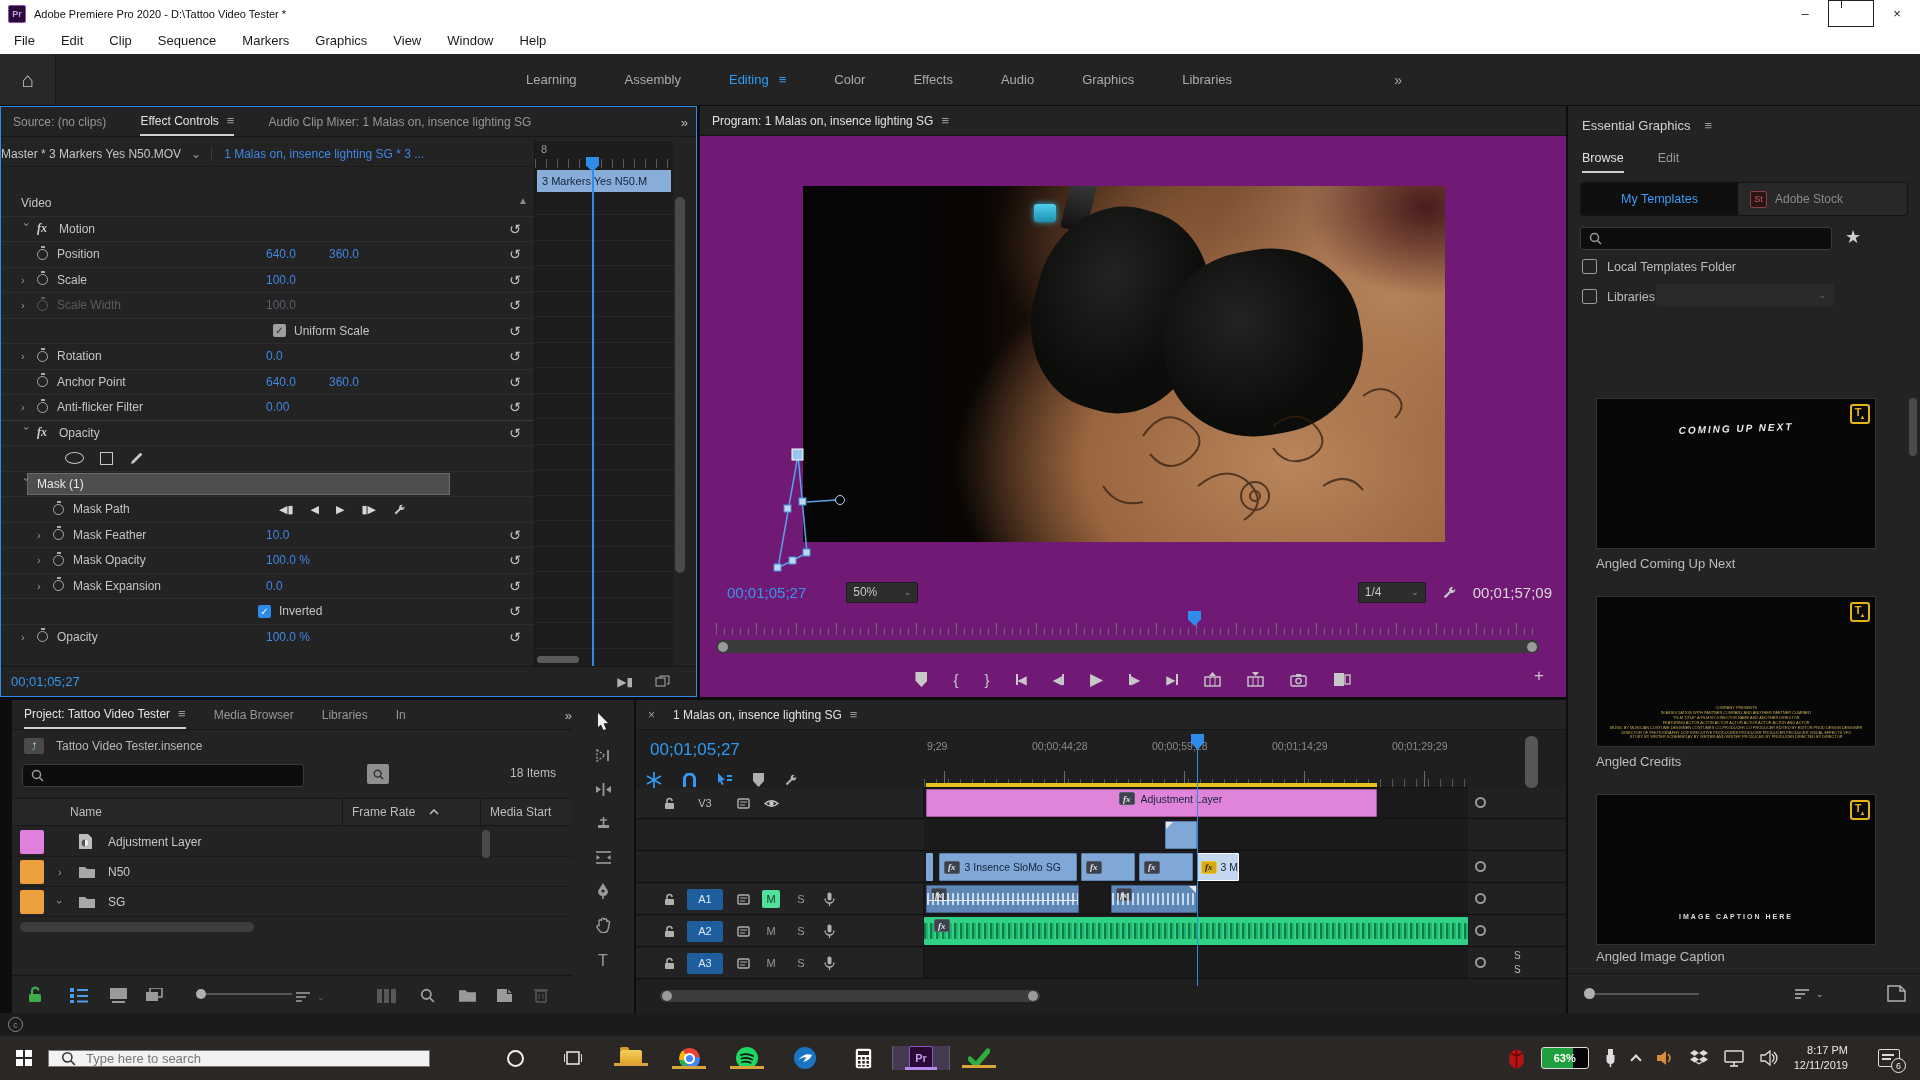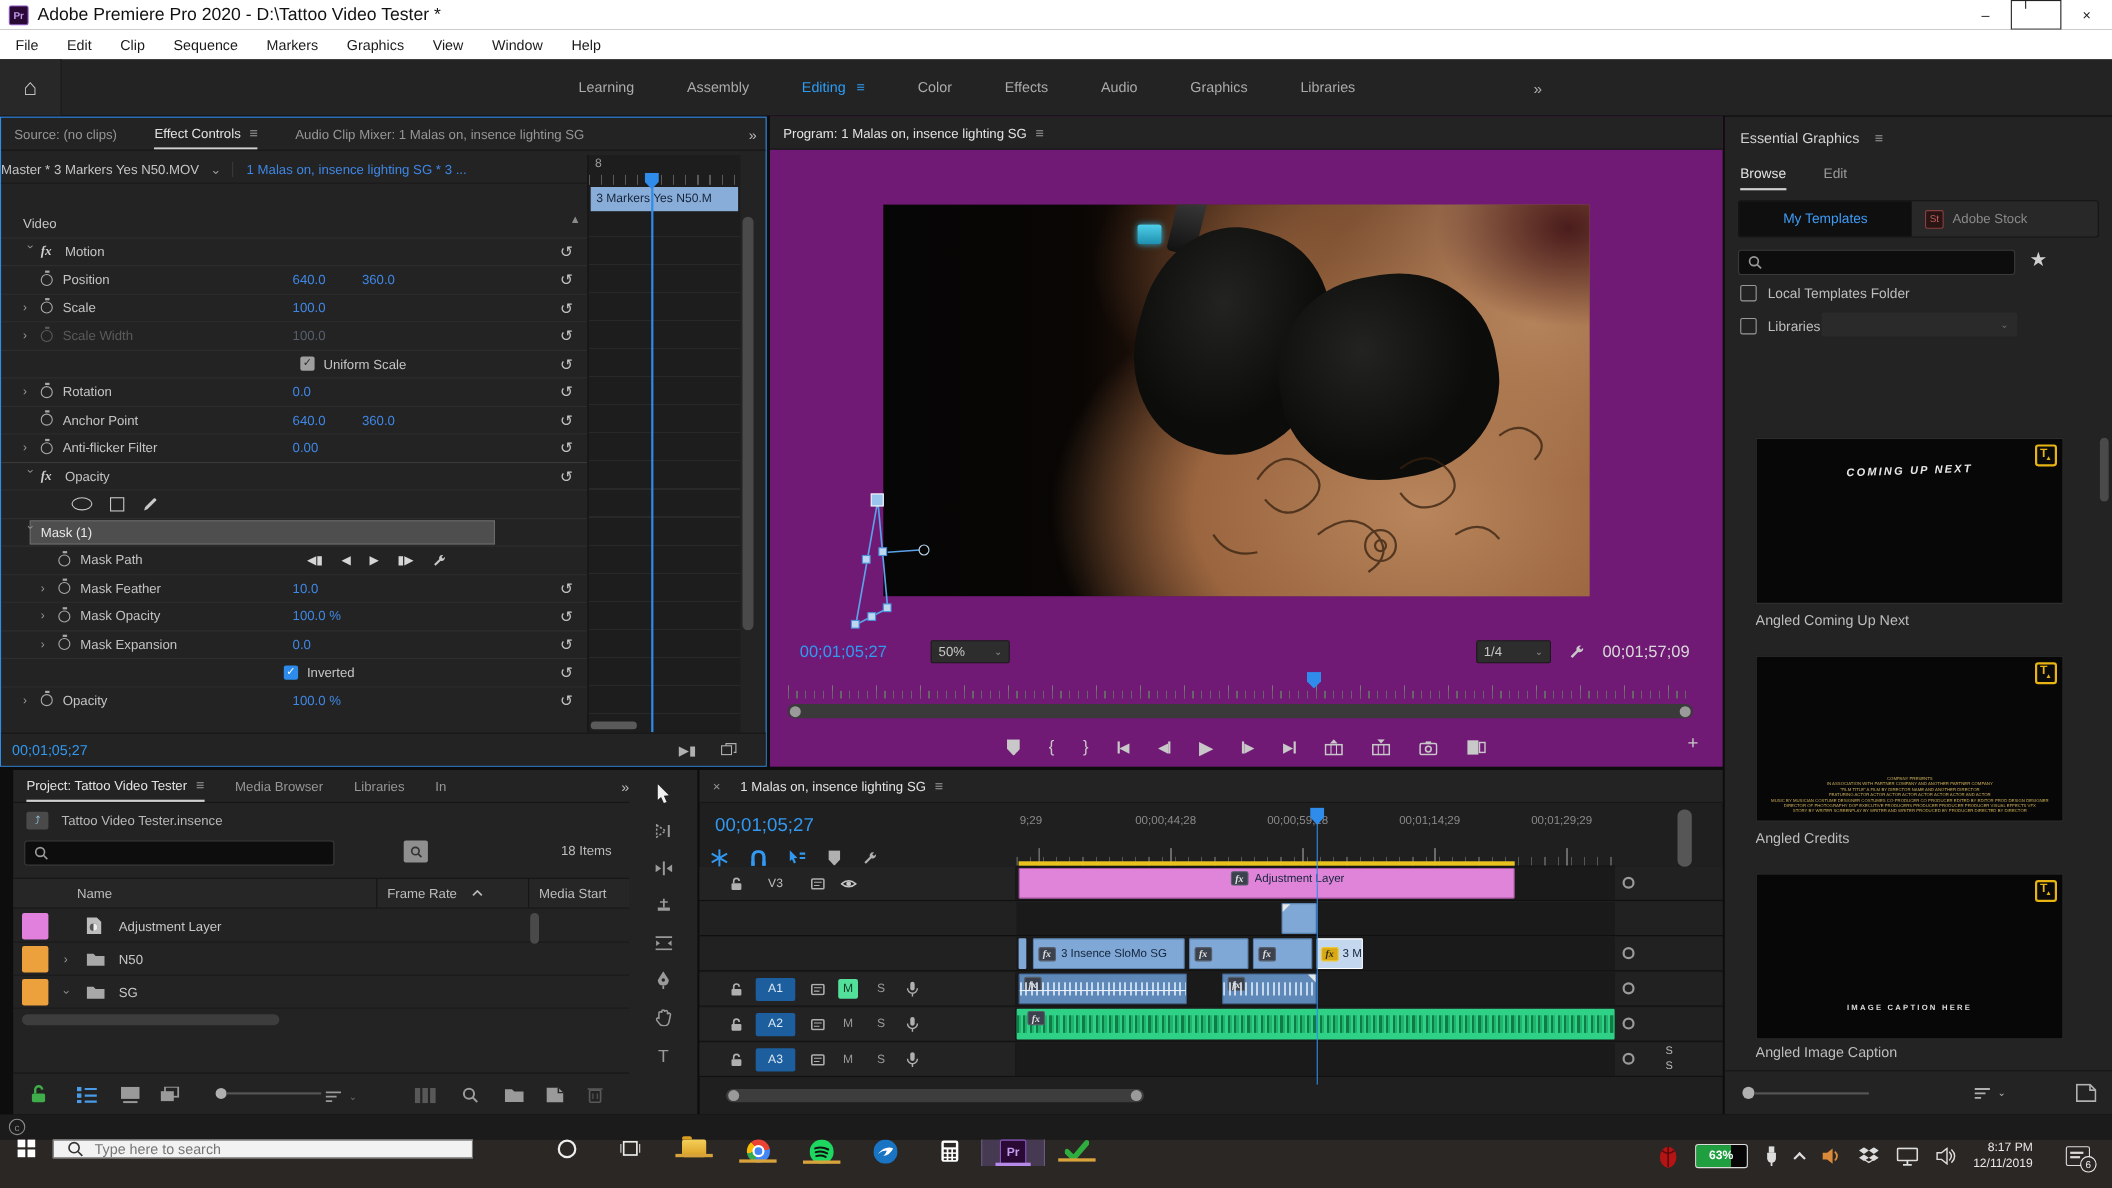--- a/index.html
+++ b/index.html
@@ -2,21 +2,21 @@
 <html><head>
 <meta charset="utf-8">
 <style>
 *{margin:0;padding:0;box-sizing:border-box}
 html,body{width:1920px;height:1080px;overflow:hidden}
 body{font-family:"Liberation Sans","DejaVu Sans",sans-serif;background:#0d0d0d;color:#c6c6c6;font-size:12px;position:relative}
 svg{display:block}
 
 #titlebar{position:absolute;left:0;top:0;width:1920px;height:27px;background:#fff;color:#111;display:flex;align-items:center;padding-left:8px}
 .prbadge{width:18px;height:18px;background:#2a0a35;border:1px solid #8a55c0;border-radius:2px;color:#c49bef;font-weight:bold;font-size:9px;display:flex;align-items:center;justify-content:center;margin-right:8px}
-#titlebar .ttl{font-size:16px}
+#titlebar .ttl{font-size:11px}
 .wincontrols{margin-left:auto;display:flex}
 .wincontrols span{width:46px;height:27px;display:flex;align-items:center;justify-content:center;font-size:13px;color:#222}
 .restore{width:10px;height:10px;border:1px solid #222;position:relative}
 .restore::before{content:"";position:absolute;left:2px;top:-4px;width:10px;height:10px;border:1px solid #222;border-left:none;border-bottom:none}
 #menubar{position:absolute;left:0;top:27px;width:1920px;height:27px;background:#fff;color:#1a1a1a;display:flex;align-items:center;gap:26px;padding-left:14px;font-size:13px}
 
 #wsbar{position:absolute;left:0;top:54px;width:1920px;height:51px;background:#232323;display:flex;align-items:center}
 #wsbar .home{width:56px;height:100%;display:flex;align-items:center;justify-content:center;color:#c0c0c0;font-size:21px;border-right:1px solid #1a1a1a;background:#282828}
 .wstabs{display:flex;gap:48px;margin-left:470px;font-size:13px;color:#ababab}
 .wstab.on{color:#2d9cf4}
@@ -185,21 +185,21 @@
 .tlss{position:absolute;left:878px;color:#b8b8b8;font-size:10px}
 .tlhscroll{position:absolute;left:24px;top:290px;width:380px;height:12px;background:#3d3d3d;border-radius:6px}
 .tlhscroll::before,.tlhscroll::after{content:"";position:absolute;top:1px;width:10px;height:10px;border-radius:50%;background:#9a9a9a}
 .tlhscroll::before{left:2px}.tlhscroll::after{right:2px}
 .wavebars{position:absolute;left:0;right:0;top:28%;height:44%;background:repeating-linear-gradient(90deg,rgba(225,238,250,.8) 0 2px,transparent 2px 5px)}
 .waveline{position:absolute;left:0;right:0;top:52%;height:1.5px;background:#e8f1fa}
 .gwave{position:absolute;left:0;right:0;top:22%;height:56%;background:repeating-linear-gradient(90deg,rgba(10,110,60,.85) 0 2px,rgba(16,150,84,.5) 2px 4px,transparent 4px 6px)}
 .notch{position:absolute;width:0;height:0;border-style:solid}
 
 #statusbar{position:absolute;left:0;top:1013px;width:1920px;height:23px;background:#1b1b1b;display:flex;align-items:center;color:#8a8a8a}
-#taskbar{position:absolute;left:0;top:1036px;width:1920px;height:44px;background:#2b2724;display:flex;align-items:flex-start;color:#e8e8e8}
+#taskbar{position:absolute;left:0;top:1036px;width:1920px;height:44px;background:#2b2724;display:flex;align-items:center;color:#e8e8e8}
 .tbtile{width:48px;display:flex;align-items:center;justify-content:center;position:relative}
 .tbapp{width:58px;display:flex;align-items:center;justify-content:center;position:relative}
 .runline{position:absolute;bottom:0;left:12px;right:12px;height:3px;background:#d9a33c}
 .winlogo{display:grid;grid-template-columns:7px 7px;grid-template-rows:7px 7px;gap:1.5px}
 .winlogo i{background:#fff}
 .tbsearch{width:382px;background:#f2f2f2;border:1px solid #7a7a7a;display:flex;align-items:center;gap:10px;padding-left:12px;color:#444}
 .tbsearch input{border:none;background:transparent;font-size:13px;color:#444;outline:none;width:280px;font-family:inherit}
 .cortana{width:17px;height:17px;border:2px solid #eee;border-radius:50%}
 .chrome{width:21px;height:21px;border-radius:50%;background:conic-gradient(from -40deg,#ea4335 0 120deg,#4285f4 0 240deg,#34a853 0 300deg,#fbbc05 0 360deg);position:relative}
 .chrome::after{content:"";position:absolute;left:5px;top:5px;width:7px;height:7px;border-radius:50%;background:#4285f4;border:2px solid #fff}
@@ -498,21 +498,21 @@
         <span>50%</span>
         <span class="dc">⌄</span>
       </span>
     <span class="ddl" style="margin-left:auto;width:68px">
         <span>1/4</span>
         <span class="dc">⌄</span>
       </span>
     <svg style="margin-left:16px" width="15" height="15" viewBox="0 0 16 16">
         <path d="M11 2a3.5 3.5 0 0 0-3.3 4.6L2 12.3 3.7 14l5.7-5.7A3.5 3.5 0 0 0 14 4l-2 2-1.8-1.8 2-2z" fill="#c8c8c8"></path>
       </svg>
-    <span style="margin:0 30px 0 16px;color:#d8d8d8;font-size:15px">00;01;57;09</span>
+    <span style="margin:0 14px 0 16px;color:#d8d8d8;font-size:15px">00;01;57;09</span>
   </div>
   <div class="prule">
       <span class="ph"></span>
     </div>
   <div class="pscroll"></div>
   <div class="transport">
     <span class="tmark"></span>
     <span class="brace">{</span>
     <span class="brace">}</span>
     <span><span class="bar"></span>◀</span>

